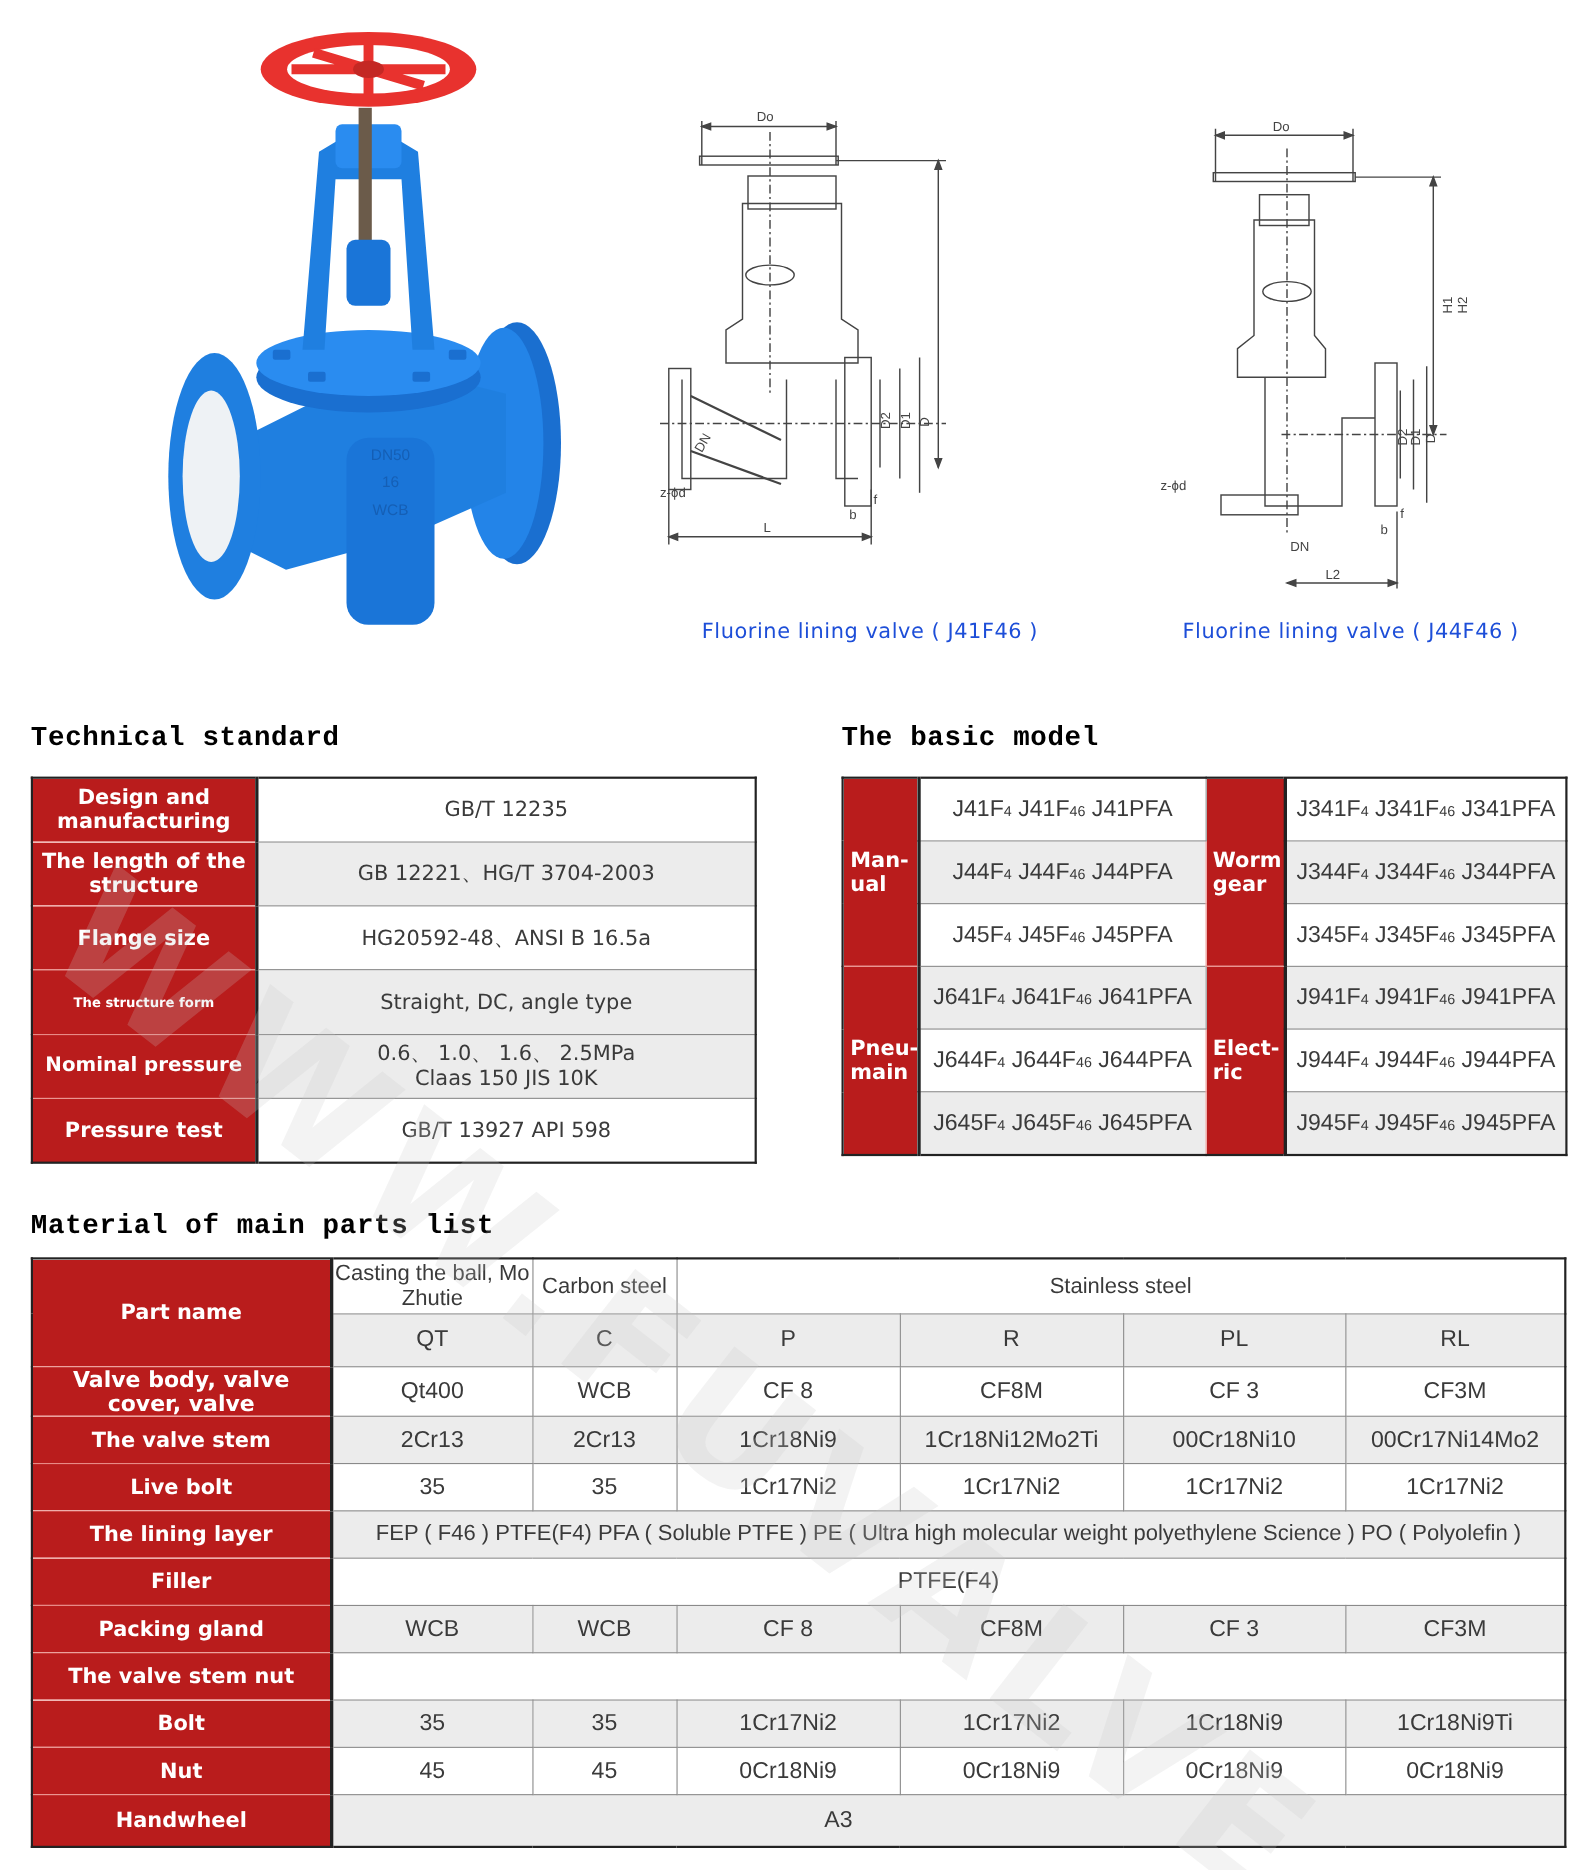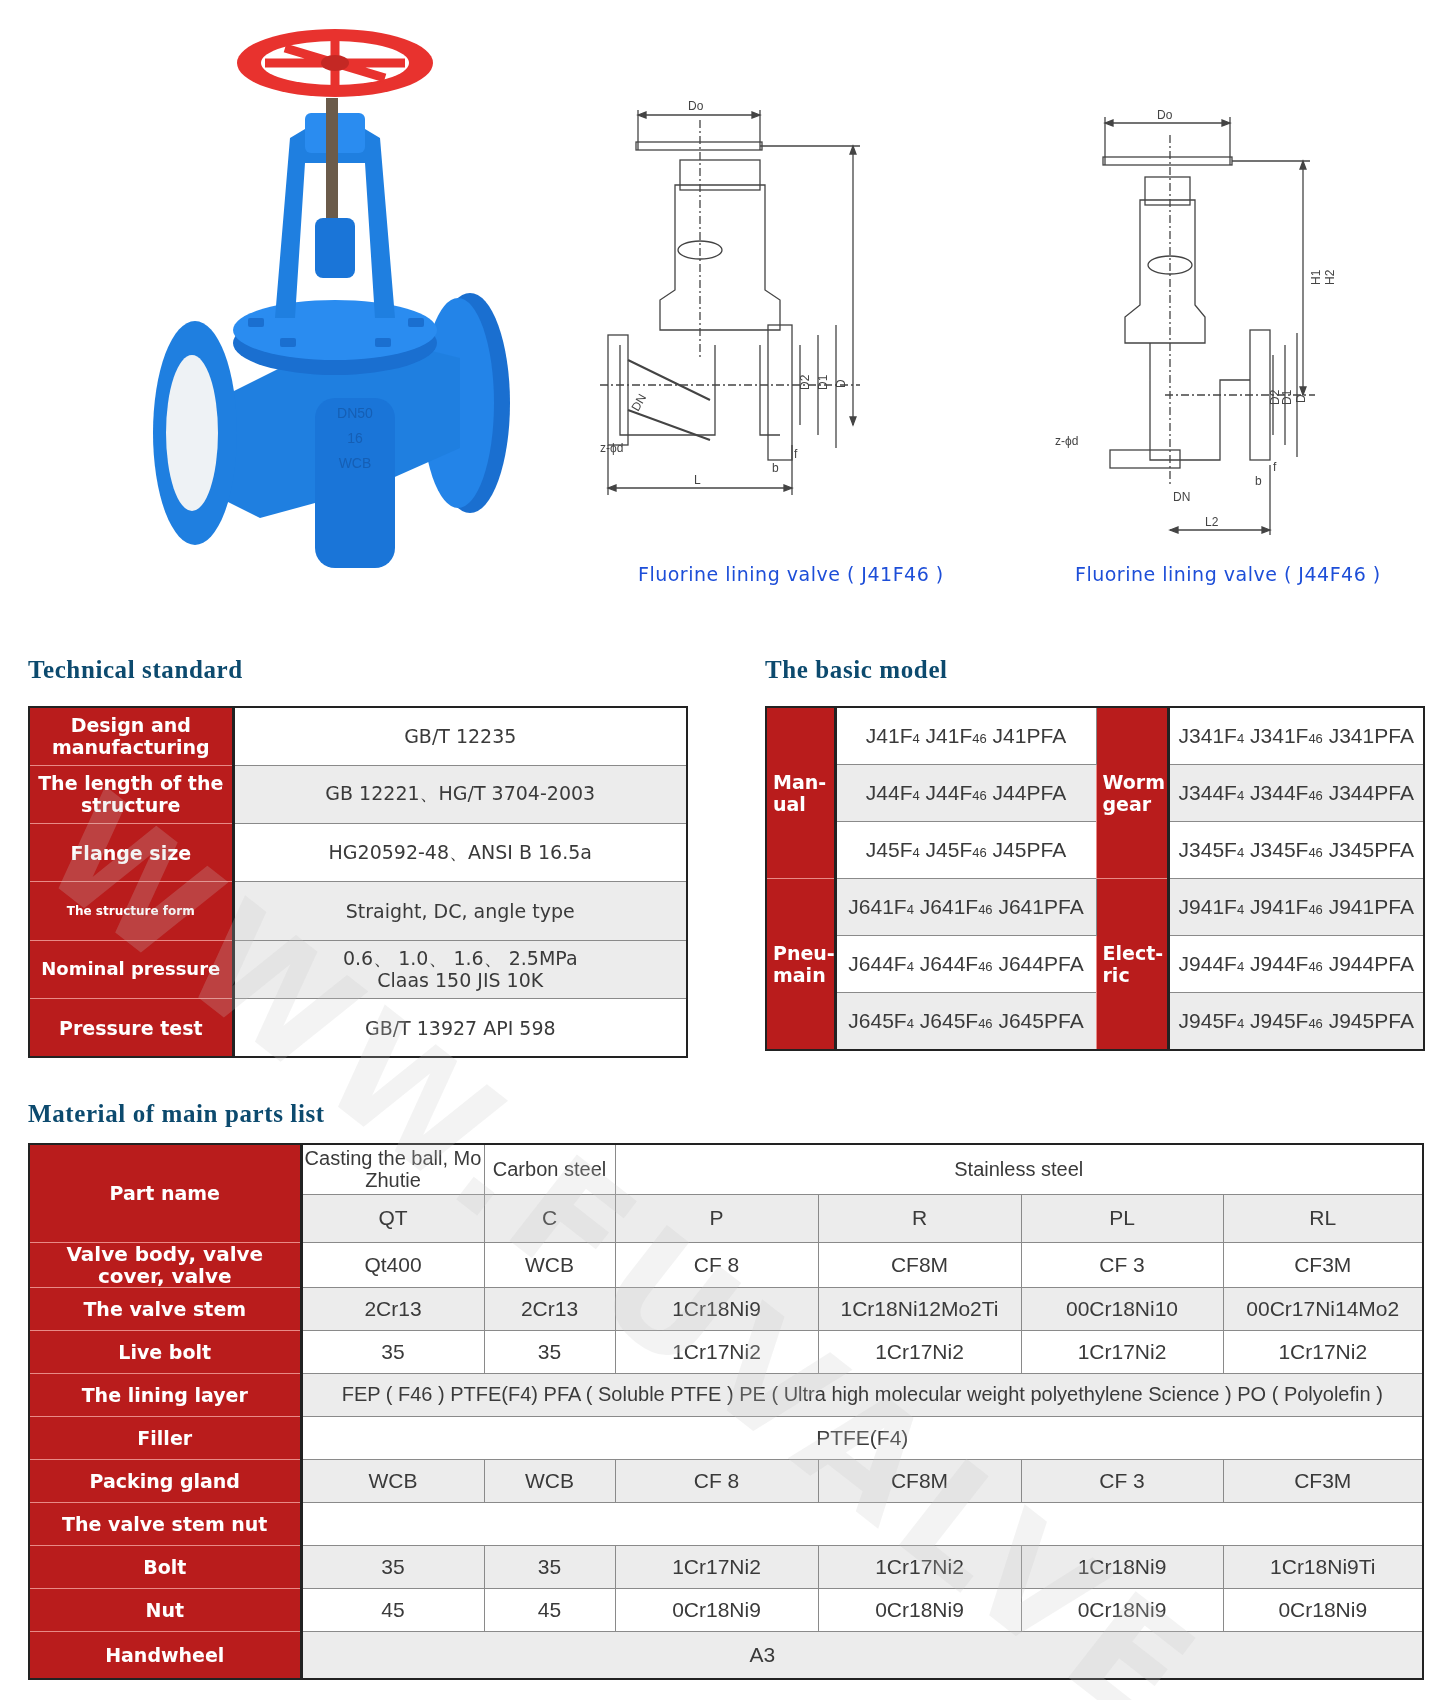--- a/index.html
+++ b/index.html
@@ -9,21 +9,21 @@
 
   
   .watermark { position:absolute; left:120px; top:760px; font-family:"DejaVu Sans", sans-serif;
     font-weight:bold; font-size:150px; color:rgba(200,200,200,0.22); letter-spacing:12px;
     transform:rotate(38deg); transform-origin:left top; white-space:nowrap; pointer-events:none; z-index:5; }
 
   
   .photo { left:140px; top:18px; width:390px; height:560px; }
   .caption { font-family:"DejaVu Sans", sans-serif; font-size:19px; color:#1d4ed8; letter-spacing:0.5px; white-space:nowrap; }
 
-  .section-title { font-family:Liberation Serif, serif; font-weight:bold; font-size:25px; color:#0c4a6e; letter-spacing:0.6px; white-space:nowrap; }
+  .section-title { font-family:Liberation Mono, monospace; font-weight:bold; font-size:25px; color:#000000; letter-spacing:0.6px; white-space:nowrap; }
 
   table { border-collapse:collapse; table-layout:fixed; }
   .tbl { position:absolute; border:2px solid #222; }
   .tbl td { border:1px solid #8a8a8a; text-align:center; vertical-align:middle; padding:0;
             font-family:"Liberation Sans", sans-serif; font-size:21px; color:#3a3a3a; overflow:hidden; white-space:nowrap; }
   .tbl td.red { background:#b91c1c; color:#fff; font-family:"DejaVu Sans", sans-serif; font-weight:bold;
                 font-size:19px; border-color:#e88a86; white-space:normal; line-height:22px; }
   .tbl tr.alt td:not(.red) { background:#ececec; }
   .tbl td.redsep { border-right:3px solid #222; }
   sub.s { font-size:13px; vertical-align:baseline; }

